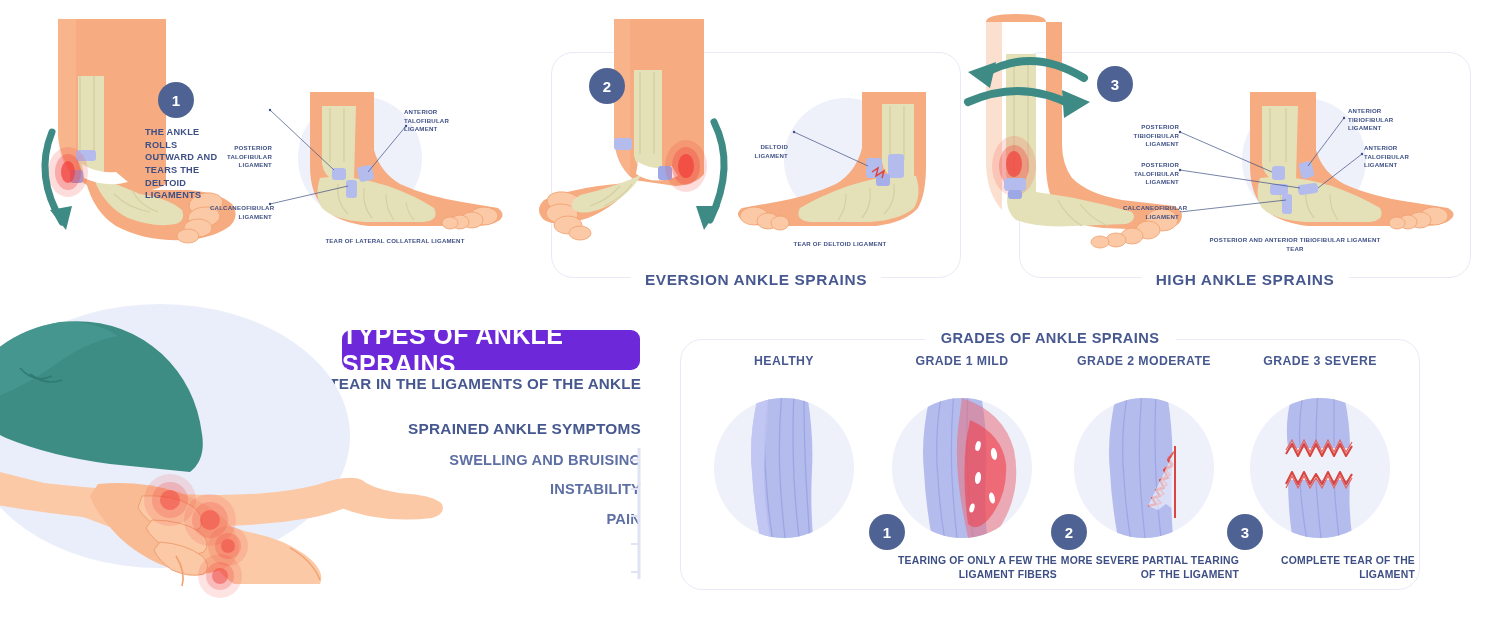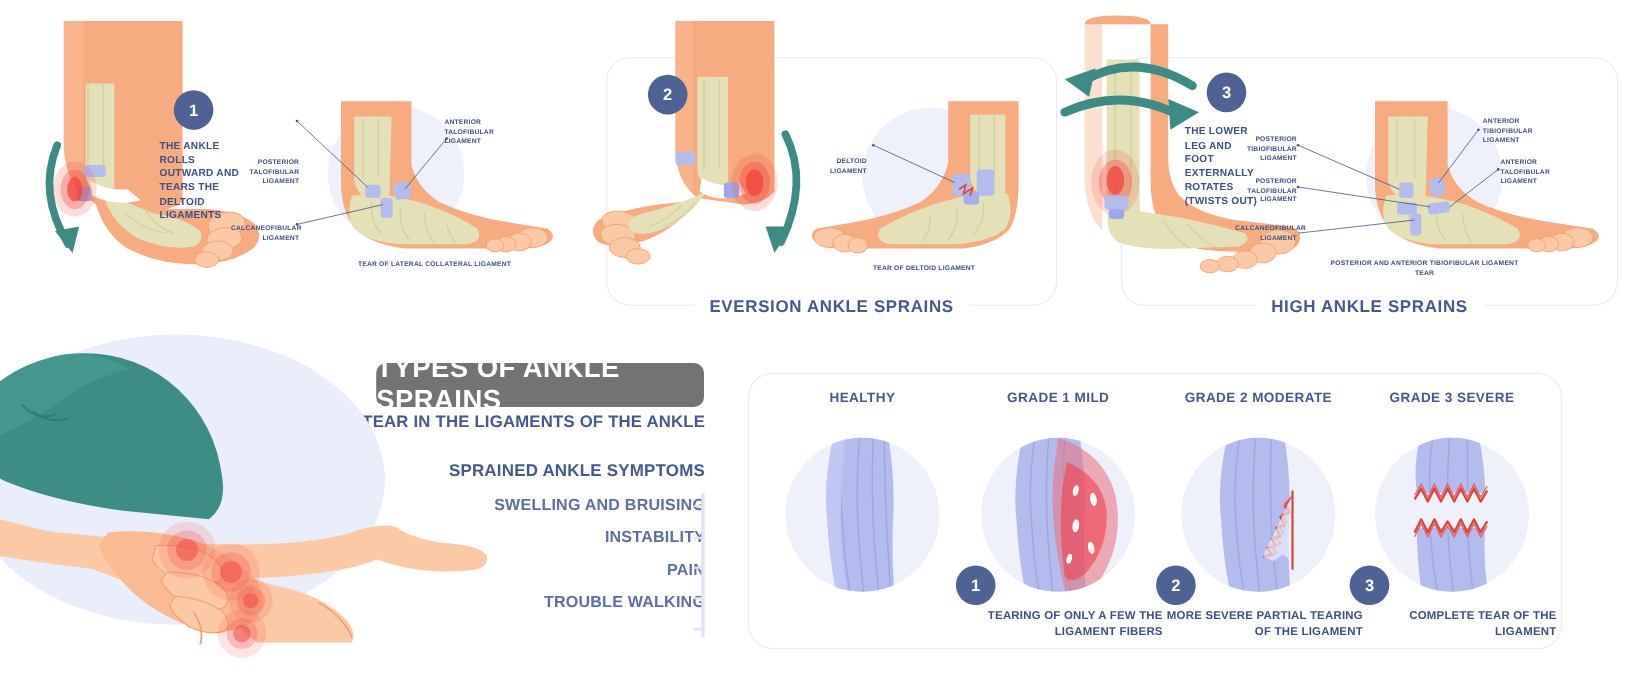--- a/index.html
+++ b/index.html
@@ -73,21 +73,21 @@
 
   
   .illus { position: absolute; overflow: visible; }
   svg { overflow: visible; display: block; }
 
   
   #title-badge {
     position: absolute;
     left: 342px; top: 330px;
     width: 298px; height: 40px;
-    background: #737373;
+    background: #6d28d9;
     border-radius: 9px;
     display: flex; align-items: center; justify-content: center;
   }
   #title-badge span {
     color: #ffffff;
     font-weight: bold;
     font-size: 25px;
     letter-spacing: .4px;
   }
   #subtitle {
@@ -398,21 +398,20 @@
         <path d="M34 48 L6 58 L28 74 Z" fill="#3d8b84"></path>
         <path d="M6 88 Q60 64 112 92" stroke="#3d8b84" stroke-width="8" fill="none" stroke-linecap="round"></path>
         <path d="M100 76 L128 88 L102 104 Z" fill="#3d8b84"></path>
       </g>
     </svg>
   </div>
 
   <div class="badge" style="left:1097px; top:66px; width:36px; height:36px; font-size:15px;">
     <span>3</span>
   </div>
-  <div class="step-text" style="left:1077px; top:113px; width:70px;">THE LOWER LEG AND FOOT EXTERNALLY ROTATES (TWISTS OUT)</div>
 
   <div class="illus" style="left:1216px; top:92px; width:246px; height:152px; z-index:4;">
     <svg width="246" height="152" viewBox="0 0 246 152">
       <circle cx="88" cy="68" r="62" fill="#eef0fa"></circle>
       <path d="M34 0 L34 74 Q34 104 50 118 Q62 130 92 134 L204 134
                Q226 134 234 128 Q242 122 232 116 L194 110 Q154 104 128 92
                Q106 80 100 58 L100 0 Z" fill="#f6ab80"></path>
       <g fill="#fbc9a6" stroke="#f0a070" stroke-width="0.8">
         <ellipse cx="218" cy="124" rx="14" ry="9"></ellipse>
         <ellipse cx="204" cy="128" rx="11" ry="8"></ellipse>
@@ -530,28 +529,28 @@
   <div id="title-badge">
     <span>TYPES OF ANKLE SPRAINS</span>
   </div>
   <div id="subtitle">TEAR IN THE LIGAMENTS OF THE ANKLE</div>
 
   <div id="symptoms">
     <div class="sym-head">SPRAINED ANKLE SYMPTOMS</div>
     <div class="sym">SWELLING AND BRUISING</div>
     <div class="sym">INSTABILITY</div>
     <div class="sym">PAIN</div>
-    <div class="sym">TROUBLE WALKING</div>
   </div>
   <svg id="sym-bracket" viewBox="0 0 10 131">
     <path d="M8 0 L8 131" stroke="#dfe3f4" stroke-width="3" fill="none"></path>
     <path d="M0 12 L8 12 M0 41 L8 41 M0 68 L8 68 M0 96 L8 96 M0 124 L8 124" stroke="#dfe3f4" stroke-width="2.2" fill="none"></path>
   </svg>
 
   <div class="card" id="grades-card">
+    <div id="grades-title">GRADES OF ANKLE SPRAINS</div>
 
     <div class="grade-col" style="left:14px;">
       <div class="grade-head">HEALTHY</div>
       <div class="grade-circle">
         <svg width="140" height="140" viewBox="0 0 140 140">
           <path d="M46 -10 Q34 36 38 74 Q40 112 48 150 L100 150
                    Q96 110 98 72 Q100 34 92 -10 Z" fill="#b4bcee"></path>
           <g stroke="#9aa2e0" stroke-width="1.3" fill="none" opacity="0.85">
             <path d="M56 -8 Q48 40 52 80 Q54 116 60 148"></path>
             <path d="M68 -8 Q64 40 66 80 Q68 116 72 148"></path>

